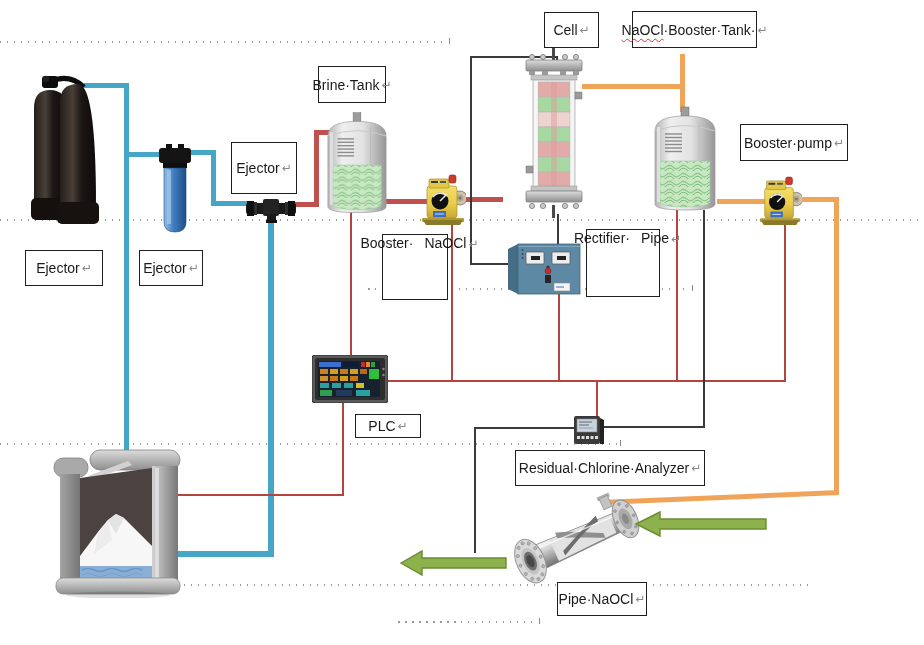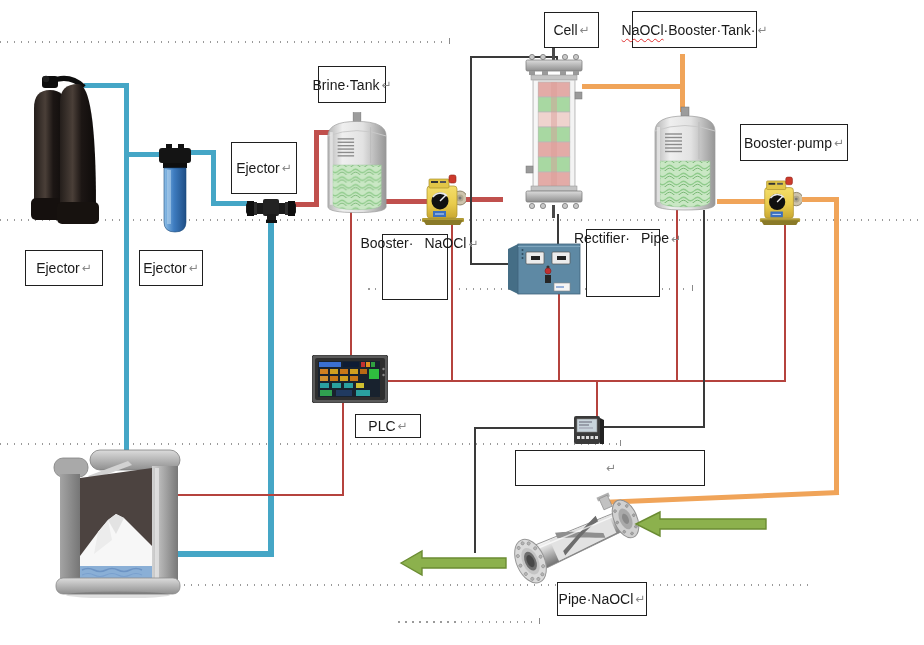--- a/index.html
+++ b/index.html
@@ -441,20 +441,21 @@
   </div>
   <div class="lbl two" style="left:586px;top:229px;width:74px;height:68px">
     <div><span>Rectifier·</span></div>
     <div><span>Pipe</span><span class="ret">↵</span></div>
   </div>
   <div class="lbl" style="left:355px;top:414px;width:66px;height:24px">
     <span>PLC</span>
       <span class="ret">↵</span>
   </div>
   <div class="lbl" style="left:515px;top:450px;width:190px;height:36px">
+    <span>Residual·Chlorine·Analyzer</span>
       <span class="ret">↵</span>
   </div>
   <div class="lbl" style="left:557px;top:582px;width:90px;height:34px">
     <span>Pipe·NaOCl</span>
       <span class="ret">↵</span>
   </div>
 
 </div>
 
 </body></html>

